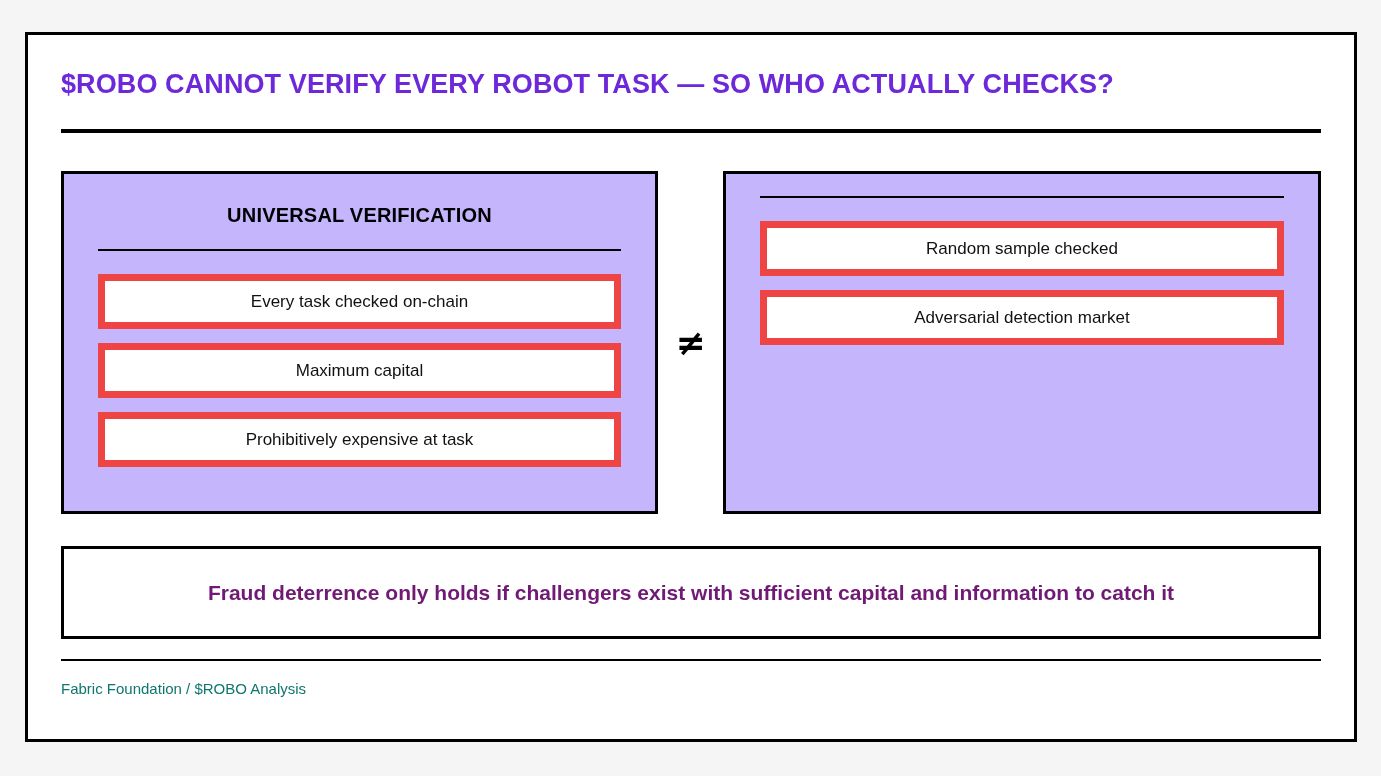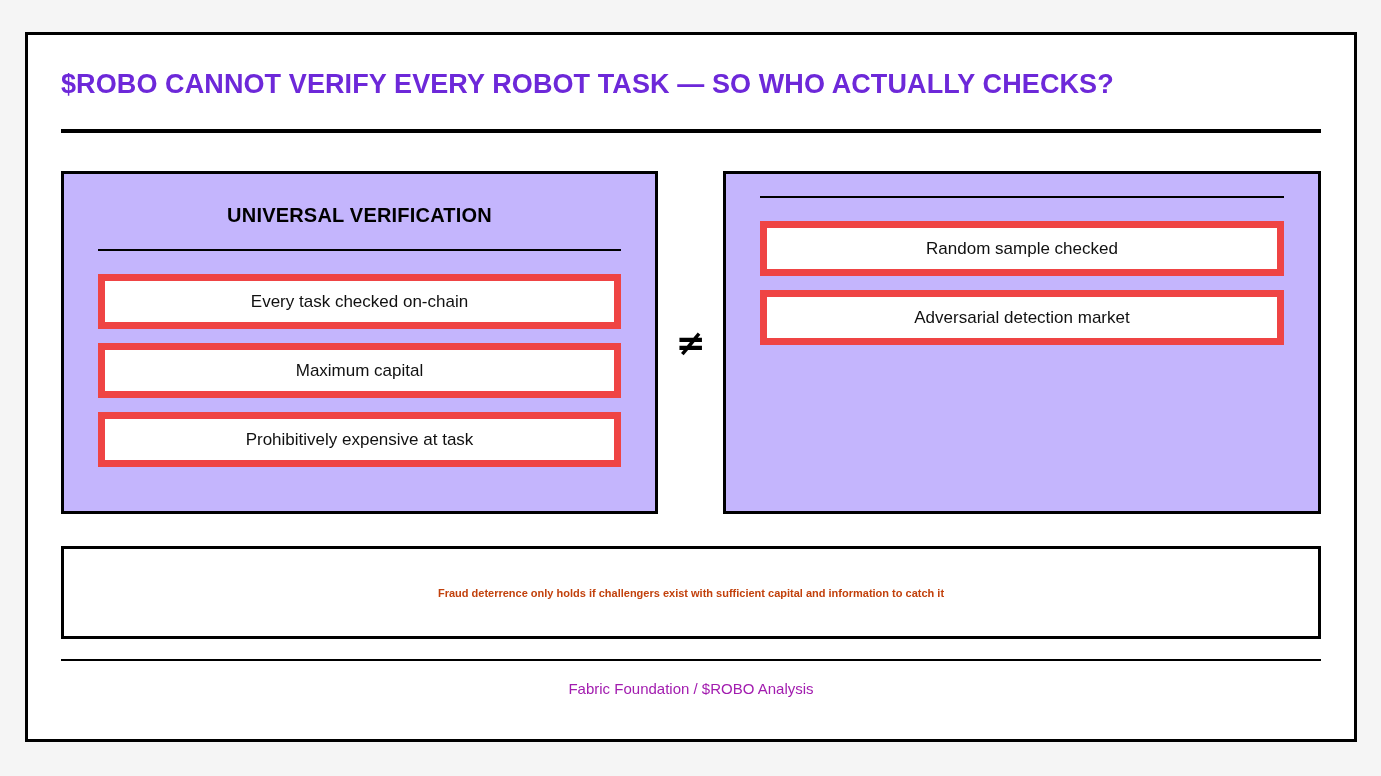--- a/index.html
+++ b/index.html
@@ -112,39 +112,38 @@
     left:33px; top:511px; right:33px;
     height:93px;
     border:3px solid #000;
     display:flex;
     align-items:center;
     justify-content:center;
     text-align:center;
     background:#fff;
   }
   .callout-text {
-    font-size:11px;
+    font-size:21px;
     font-weight:bold;
-    color:#c2410c;
+    color:#701a75;
     padding:0 22px;
   }
 
   
   .footer-rule {
     position:absolute;
     left:33px; top:624px; right:33px;
     height:2px;
     background:#000;
   }
   .footer {
     position:absolute;
     left:33px; top:645px; right:33px;
-    text-align:center;
     font-size:15px;
-    color:#a21caf;
+    color:#0f766e;
   }
 </style>
 </head>
 <body>
 
 <div class="slide">
   <div class="inner">
 
     <div class="title-wrap">
       <div class="title">$ROBO CANNOT VERIFY EVERY ROBOT TASK — SO WHO ACTUALLY CHECKS?</div>

